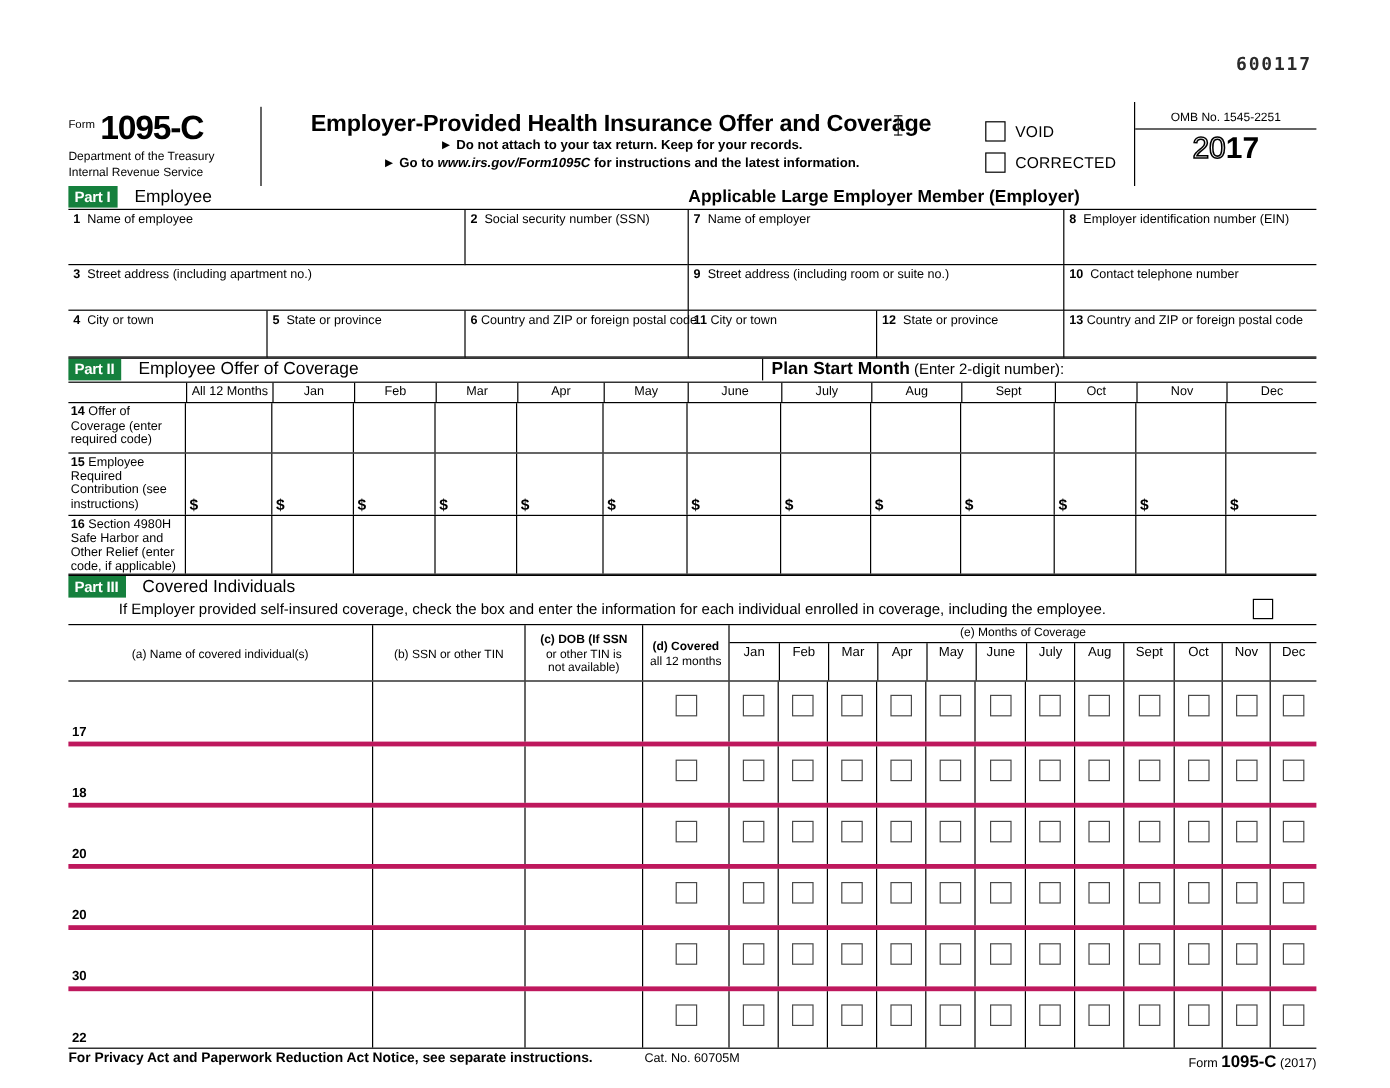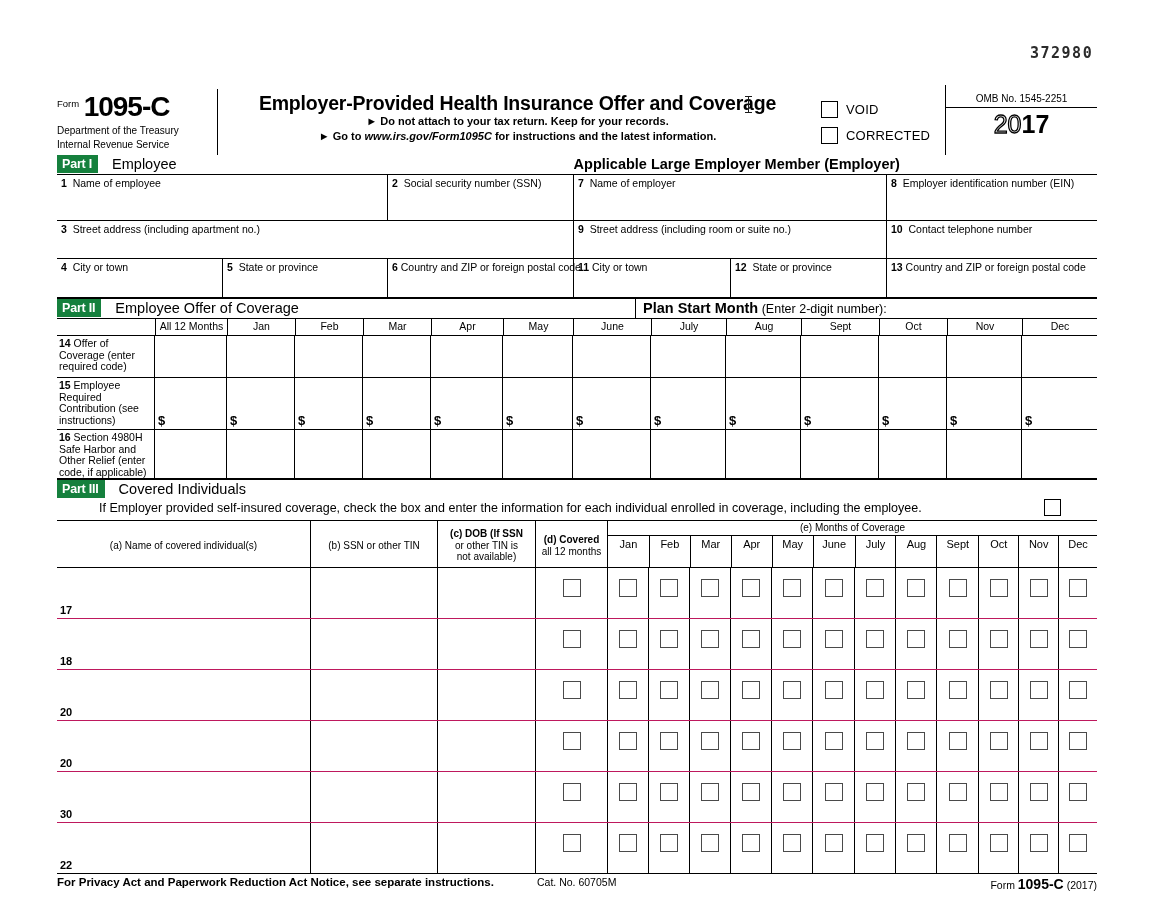--- a/index.html
+++ b/index.html
@@ -236,21 +236,21 @@
     font-size: 10px; text-align: center; line-height: 13px;
     border-bottom: 1px solid #000; height: 15px;
   }
   .p3mon-row { display: flex; flex: 1; }
   .p3mon-row div {
     font-size: 11px; text-align: center; border-left: 1px solid #000;
     line-height: 16px;
   }
   .p3mon-row div:first-child { border-left: none; }
 
-  .p3row { display: flex; border-top: 1px solid #be185d; height: 51px; }
+  .p3row { display: flex; border-top: 4px solid #be185d; height: 51px; }
   .p3row.first { border-top: 1.2px solid #000; }
   .p3c {
     border-left: 1px solid #000;
     position: relative;
   }
   .p3c:first-child { border-left: none; }
   .rownum {
     position: absolute; left: 3px; bottom: 2px;
     font-size: 11px; font-weight: 700;
   }
@@ -273,21 +273,21 @@
   }
   .foot .cat { font-weight: 400; font-size: 10.5px; }
   .foot .right { font-size: 10.5px; font-weight: 400; }
   .foot .right b { font-size: 14px; font-weight: 700; }
 </style>
 </head>
 <body>
 
 <div id="page">
 
-  <div class="micr">372980</div>
+  <div class="micr">600117</div>
 
   <div class="form">
 
     <div class="hdr">
       <div class="hdr-left">
         <span class="formword">Form</span>
         <span class="fnum">1095-C</span>
         <div class="dept">Department of the Treasury</div>
         <div class="dept">Internal Revenue Service</div>
       </div>

